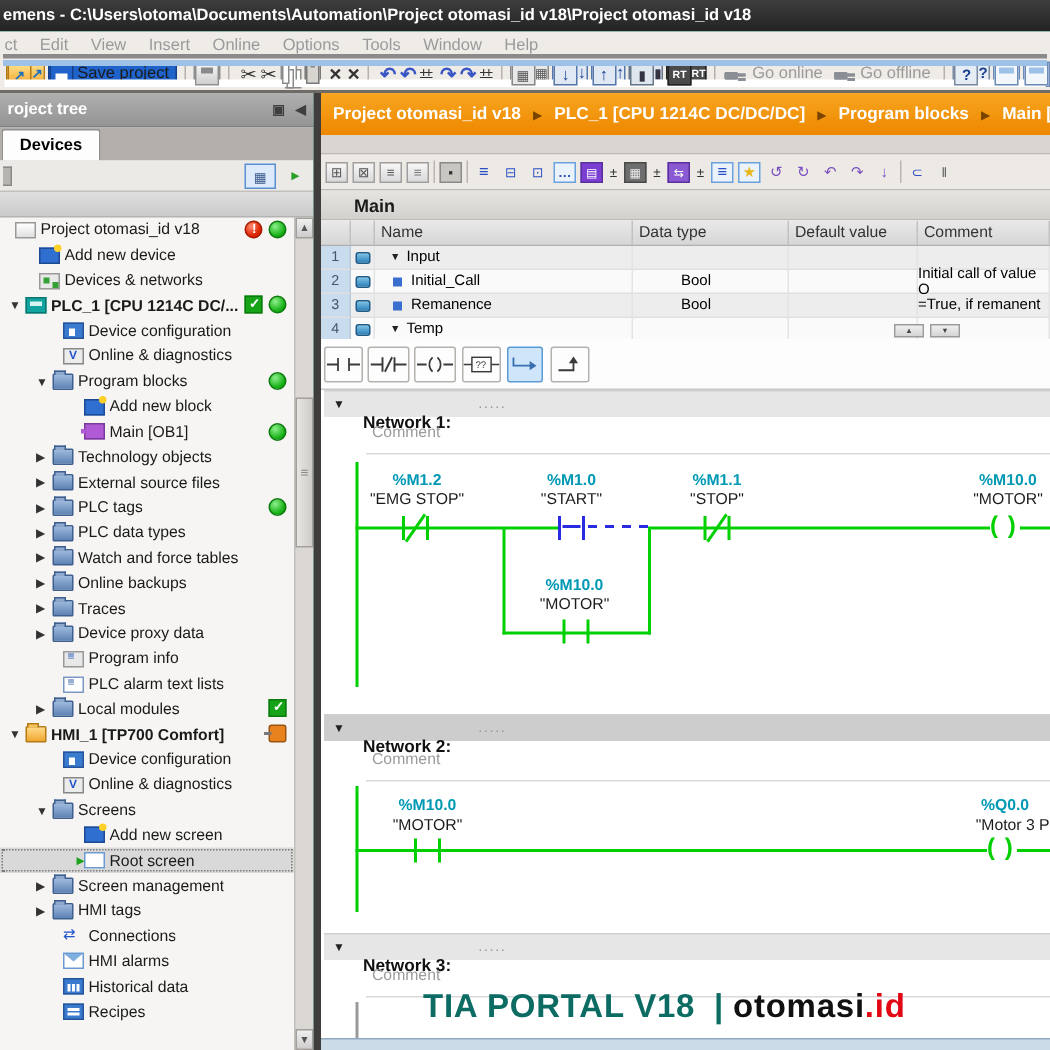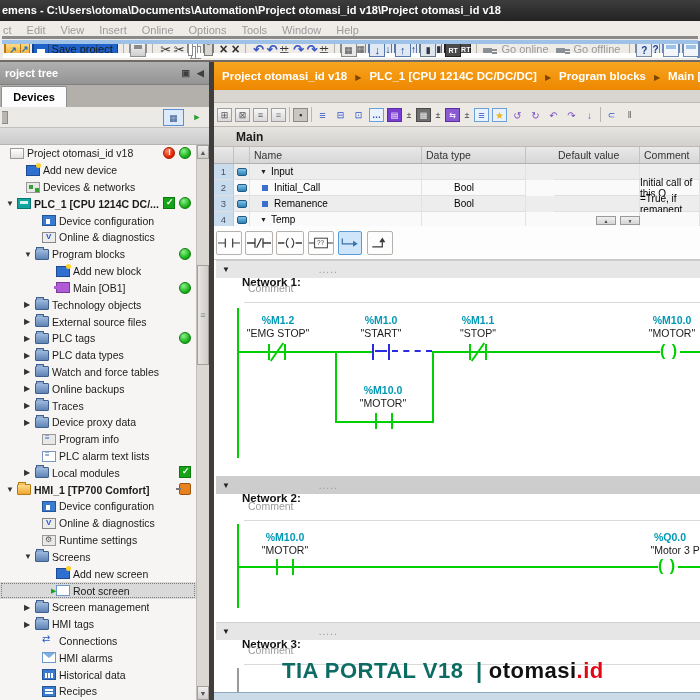--- a/index.html
+++ b/index.html
@@ -171,21 +171,21 @@
   .e-c1::after { content:"⊂"; color:#2b4fc4; } .e-c2::after { content:"‖"; color:#555; }
   .e-sep { width:1px; height:15px; background:#b9b6b2; border:none; }
   .blocktitle { position:absolute; left:0; top:65px; width:486px; height:20px;
     background:linear-gradient(#e6e4e1,#d3d1cd); border-bottom:1px solid #bdbab6;
     font-weight:bold; font-size:12px; color:#1a1a1a; display:flex; align-items:center; padding-left:22px; }
   .tblwrap { position:absolute; left:0; top:85px; width:486px; height:79px; overflow:hidden; background:#fafafa; }
   .tblhead { position:absolute; left:0; top:0; width:486px; height:17px;
     background:linear-gradient(#e9e9e9,#d6d6d6); border-bottom:1px solid #b0b0b0;
     display:flex; font-size:10.5px; color:#333; }
   .tblhead > div { border-right:1px solid #c2c2c2; padding:2px 0 0 4px; }
-  .c-num { width:20px; } .c-ic { width:16px; } .c-nm { width:172px; } .c-dt { width:104px;padding-left:32px; } .c-dv { width:86px;margin-left:28px; } .c-cm { flex:1; }
+  .c-num { width:20px; } .c-ic { width:16px; } .c-nm { width:172px; } .c-dt { width:104px;padding-left:32px; } .c-dv { width:86px; } .c-cm { flex:1; }
   .trowt { position:absolute; left:0; width:486px; height:16px; display:flex; font-size:10px; align-items:stretch; }
   .trowt > div { border-right:1px solid #e3e3e3; border-bottom:1px solid #e0e0e0; display:flex; align-items:center; }
   .trowt .c-num { background:#c9dcee; border-right:1px solid #b7c9da; color:#44566a; justify-content:center; font-size:9.5px; }
   .tico { width:10px; height:8px; background:linear-gradient(#7fc3e8,#2e7fb8); border:1px solid #1d5a85; border-radius:2px; margin:auto; }
   .rarrow { font-size:7px; color:#222; margin:0 4px 0 10px; }
   .rbullet { width:6px; height:6px; background:#3a6fd0; margin:0 6px 0 12px; flex:none; }
   .spin { position:absolute; width:20px; height:9px; background:linear-gradient(#efefef,#d5d5d5); border:1px solid #9a9a9a; font-size:5px; color:#444; text-align:center; line-height:8px; }
   .favbar { position:absolute; left:0; top:164px; width:486px; height:34px; background:#fdfdfd; border-bottom:1px solid #c8c8c8; }
   .fav { position:absolute; top:5px; height:24px; background:#fdfdfd; border:1px solid #b5b2ae; border-radius:2px; display:flex; align-items:center; justify-content:center; }
   .fav.on { background:#cfe6fa; border-color:#5a9bd5; }
@@ -503,26 +503,20 @@
           <span class="ic ic-config"></span>
           <span class="tlabel">Device configuration</span>
 
         </div>
         <div class="trow lv2">
 
           <span class="ic ic-diag"></span>
           <span class="tlabel">Online &amp; diagnostics</span>
 
         </div>
-        <div class="trow lv2">
-
-          <span class="ic ic-runtime"></span>
-          <span class="tlabel">Runtime settings</span>
-
-        </div>
         <div class="trow lv2a">
           <span class="tarrow">▼</span>
           <span class="ic ic-folder"></span>
           <span class="tlabel">Screens</span>
 
         </div>
         <div class="trow lv3">
 
           <span class="ic ic-addscreen"></span>
           <span class="tlabel">Add new screen</span>
@@ -653,21 +647,21 @@
         <div class="c-num">2</div>
         <div class="c-ic">
             <span class="tico"></span>
           </div>
         <div class="c-nm">
             <span class="rbullet"></span>
             <span>Initial_Call</span>
           </div>
         <div class="c-dt">Bool</div>
         <div class="c-dv"></div>
-        <div class="c-cm">Initial call of this O</div>
+        <div class="c-cm">Initial call of value O</div>
       </div>
       <div class="trowt" style="top:49px;background:#ededed">
         <div class="c-num">3</div>
         <div class="c-ic">
             <span class="tico"></span>
           </div>
         <div class="c-nm">
             <span class="rbullet"></span>
             <span>Remanence</span>
           </div>

